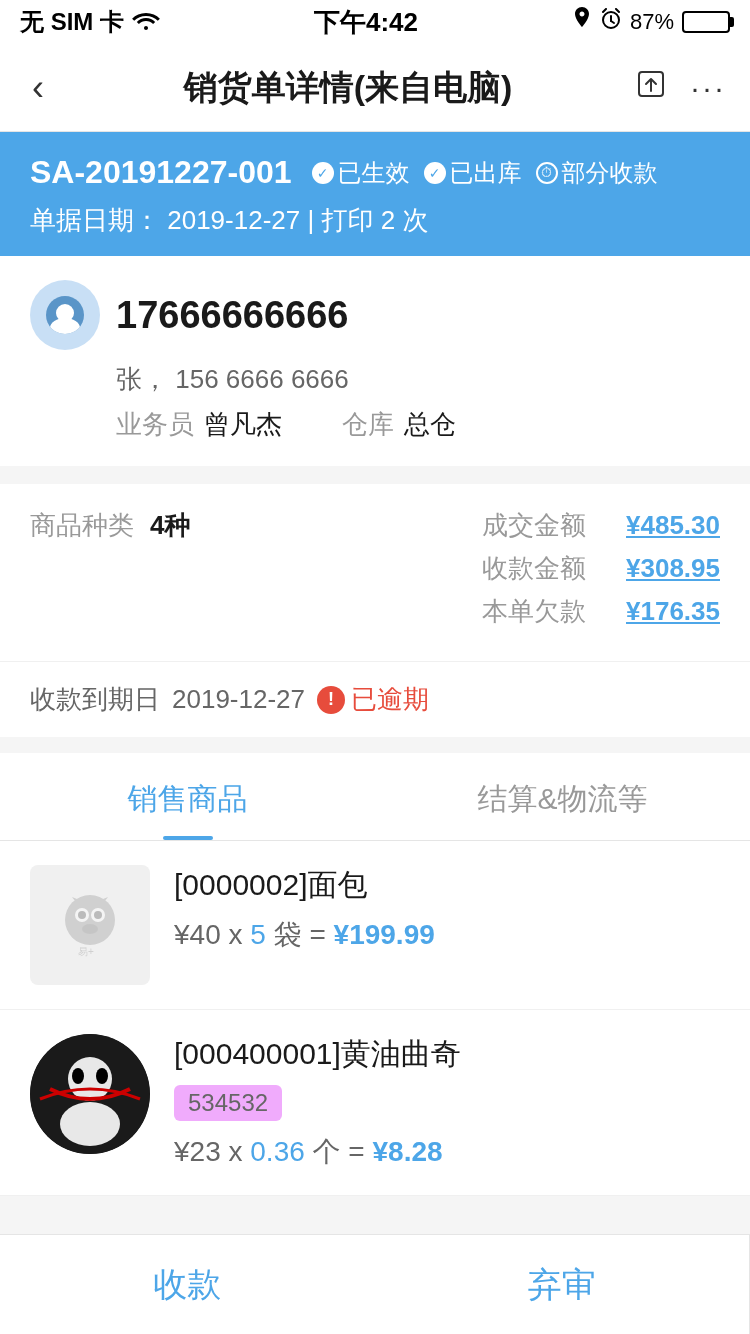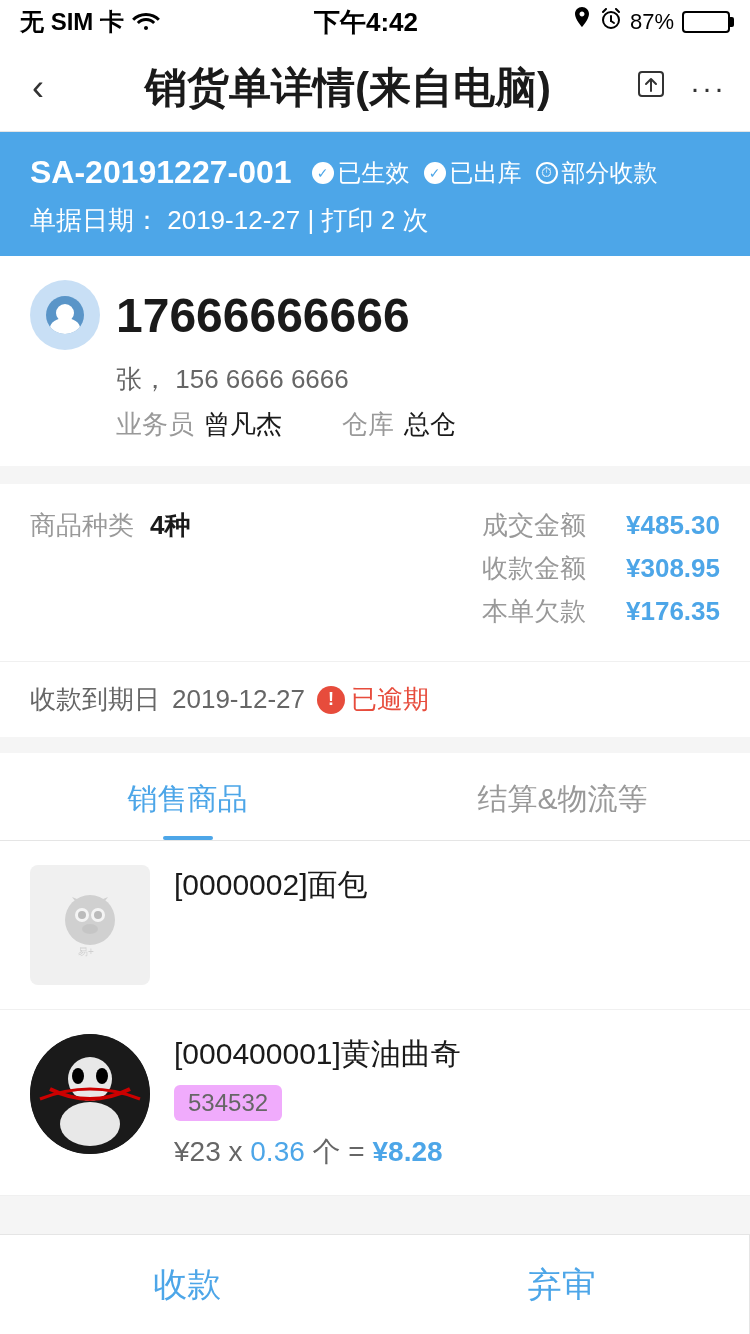--- a/index.html
+++ b/index.html
@@ -49,21 +49,21 @@
     .nav-back {
       font-size: 36px;
       color: #333;
       cursor: pointer;
       padding: 8px;
       margin-right: 8px;
     }
     .nav-title {
       flex: 1;
       text-align: center;
-      font-size: 42px;
+      font-size: 34px;
       font-weight: 600;
       color: #1a1a1a;
     }
     .nav-right {
       display: flex;
       align-items: center;
       gap: 24px;
     }
     
     .header-blue {
@@ -145,21 +145,21 @@
       border-radius: 50%;
     }
     .avatar-person::after {
       content: ''; position: absolute;
       bottom: -4px; left: 50%; transform: translateX(-50%);
       width: 30px; height: 20px;
       background: #fff;
       border-radius: 50% 50% 0 0;
     }
     .customer-name {
-      font-size: 48px;
+      font-size: 38px;
       font-weight: 600;
       color: #1a1a1a;
     }
     .customer-detail {
       font-size: 26px;
       color: #666;
       margin-bottom: 10px;
       padding-left: 86px;
     }
     .customer-meta {
@@ -199,21 +199,21 @@
     .stats-value { font-size: 26px; color: #1a1a1a; font-weight: 600; }
     .stats-right { }
     .stats-right-row {
       display: flex;
       justify-content: space-between;
       align-items: center;
       gap: 40px;
       margin-bottom: 8px;
     }
     .stats-right-label { font-size: 26px; color: #999; }
-    .stats-right-value { font-size: 26px; color: #4da6e8; font-weight: 600; }
+    .stats-right-value { font-size: 26px; color: #4da6e8; font-weight: 600; text-decoration: underline; }
     
     .due-section {
       background: #fff;
       padding: 20px 30px;
       border-top: 1px solid #f0f0f0;
       display: flex;
       align-items: center;
       gap: 12px;
     }
     .due-label { font-size: 26px; color: #666; }
@@ -504,20 +504,28 @@
         <circle cx="32" cy="30" r="4" fill="#444"></circle>
         <circle cx="48" cy="30" r="4" fill="#444"></circle>
         <ellipse cx="40" cy="44" rx="8" ry="5" fill="#666"></ellipse>
         <path d="M28 20 L22 12 L32 16 Z" fill="#888"></path>
         <path d="M52 20 L58 12 L48 16 Z" fill="#888"></path>
         <text x="28" y="70" font-size="10" fill="#888">易+</text>
       </svg>
     </div>
     <div class="product-info">
       <div class="product-name">[0000002]面包</div>
+      <div class="product-price-row">
+        <span>¥40</span>
+        <span> x </span>
+        <span class="qty">5</span>
+        <span>袋</span>
+        <span> = </span>
+        <span class="total">¥199.99</span>
+      </div>
     </div>
   </div>
 
   <div class="product-item">
     <div class="product-img" style="background:#2a2a2a;border-radius:50%;">
       <svg viewBox="0 0 120 120" width="120" height="120">
         <circle cx="60" cy="60" r="60" fill="#1a1a1a"></circle>
         <circle cx="60" cy="45" r="22" fill="#fff" opacity="0.9"></circle>
         <ellipse cx="60" cy="90" rx="30" ry="22" fill="#fff" opacity="0.9"></ellipse>
         <ellipse cx="48" cy="42" rx="6" ry="8" fill="#000"></ellipse>

